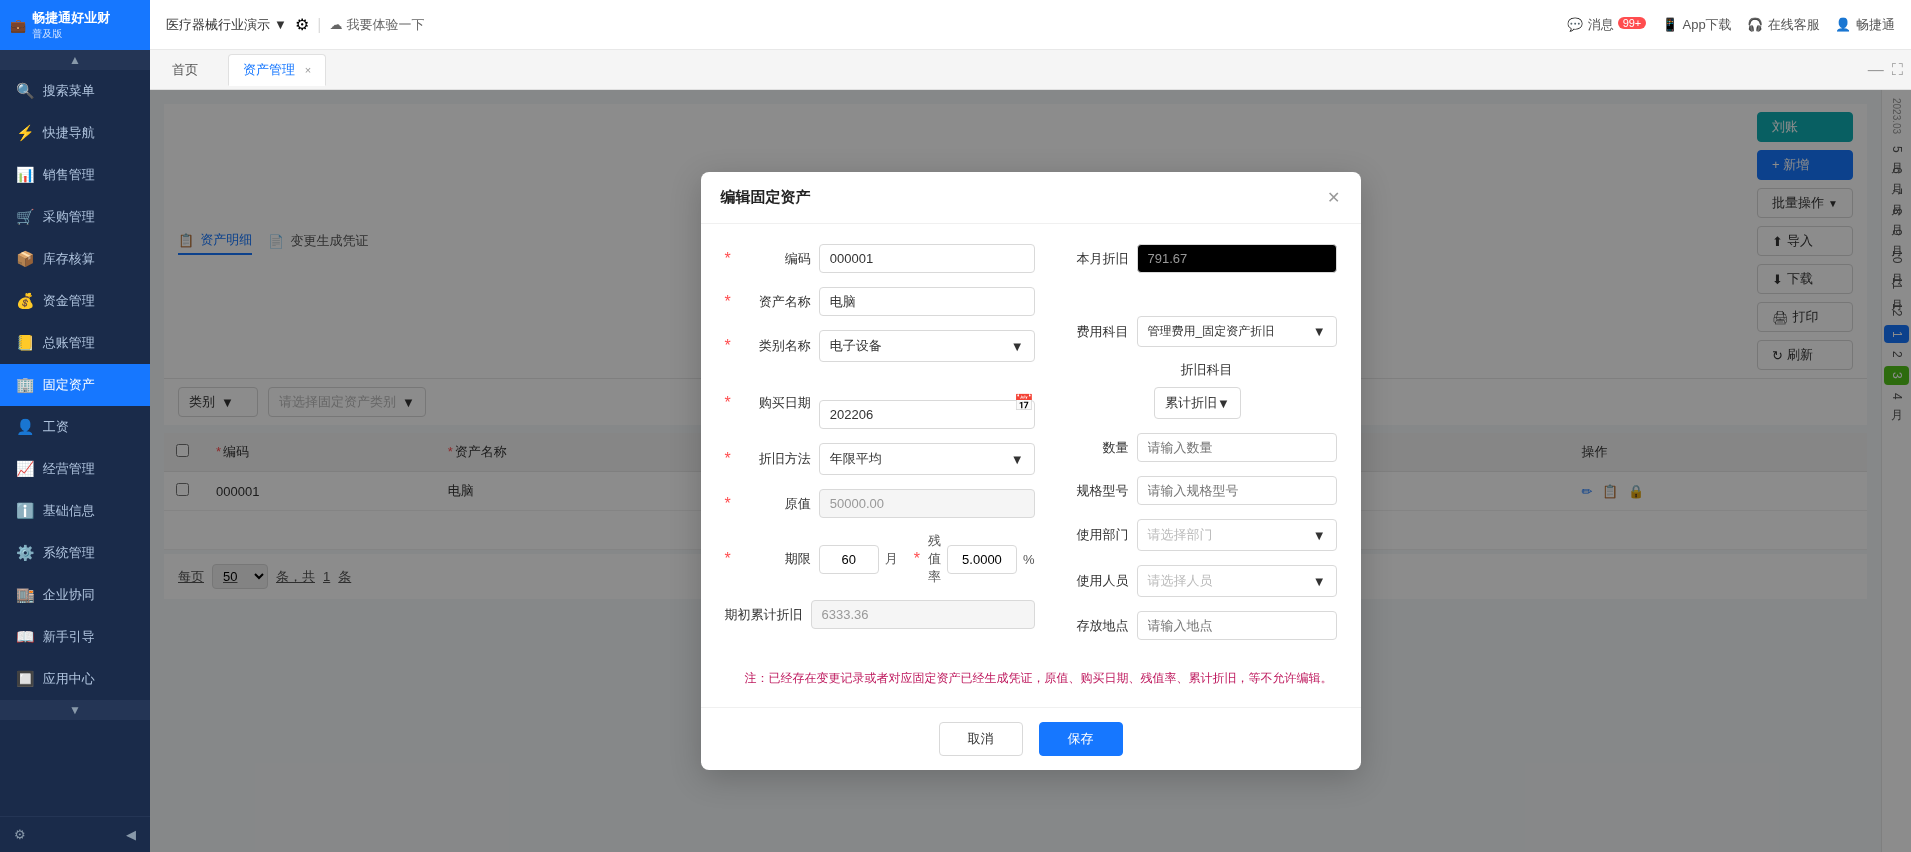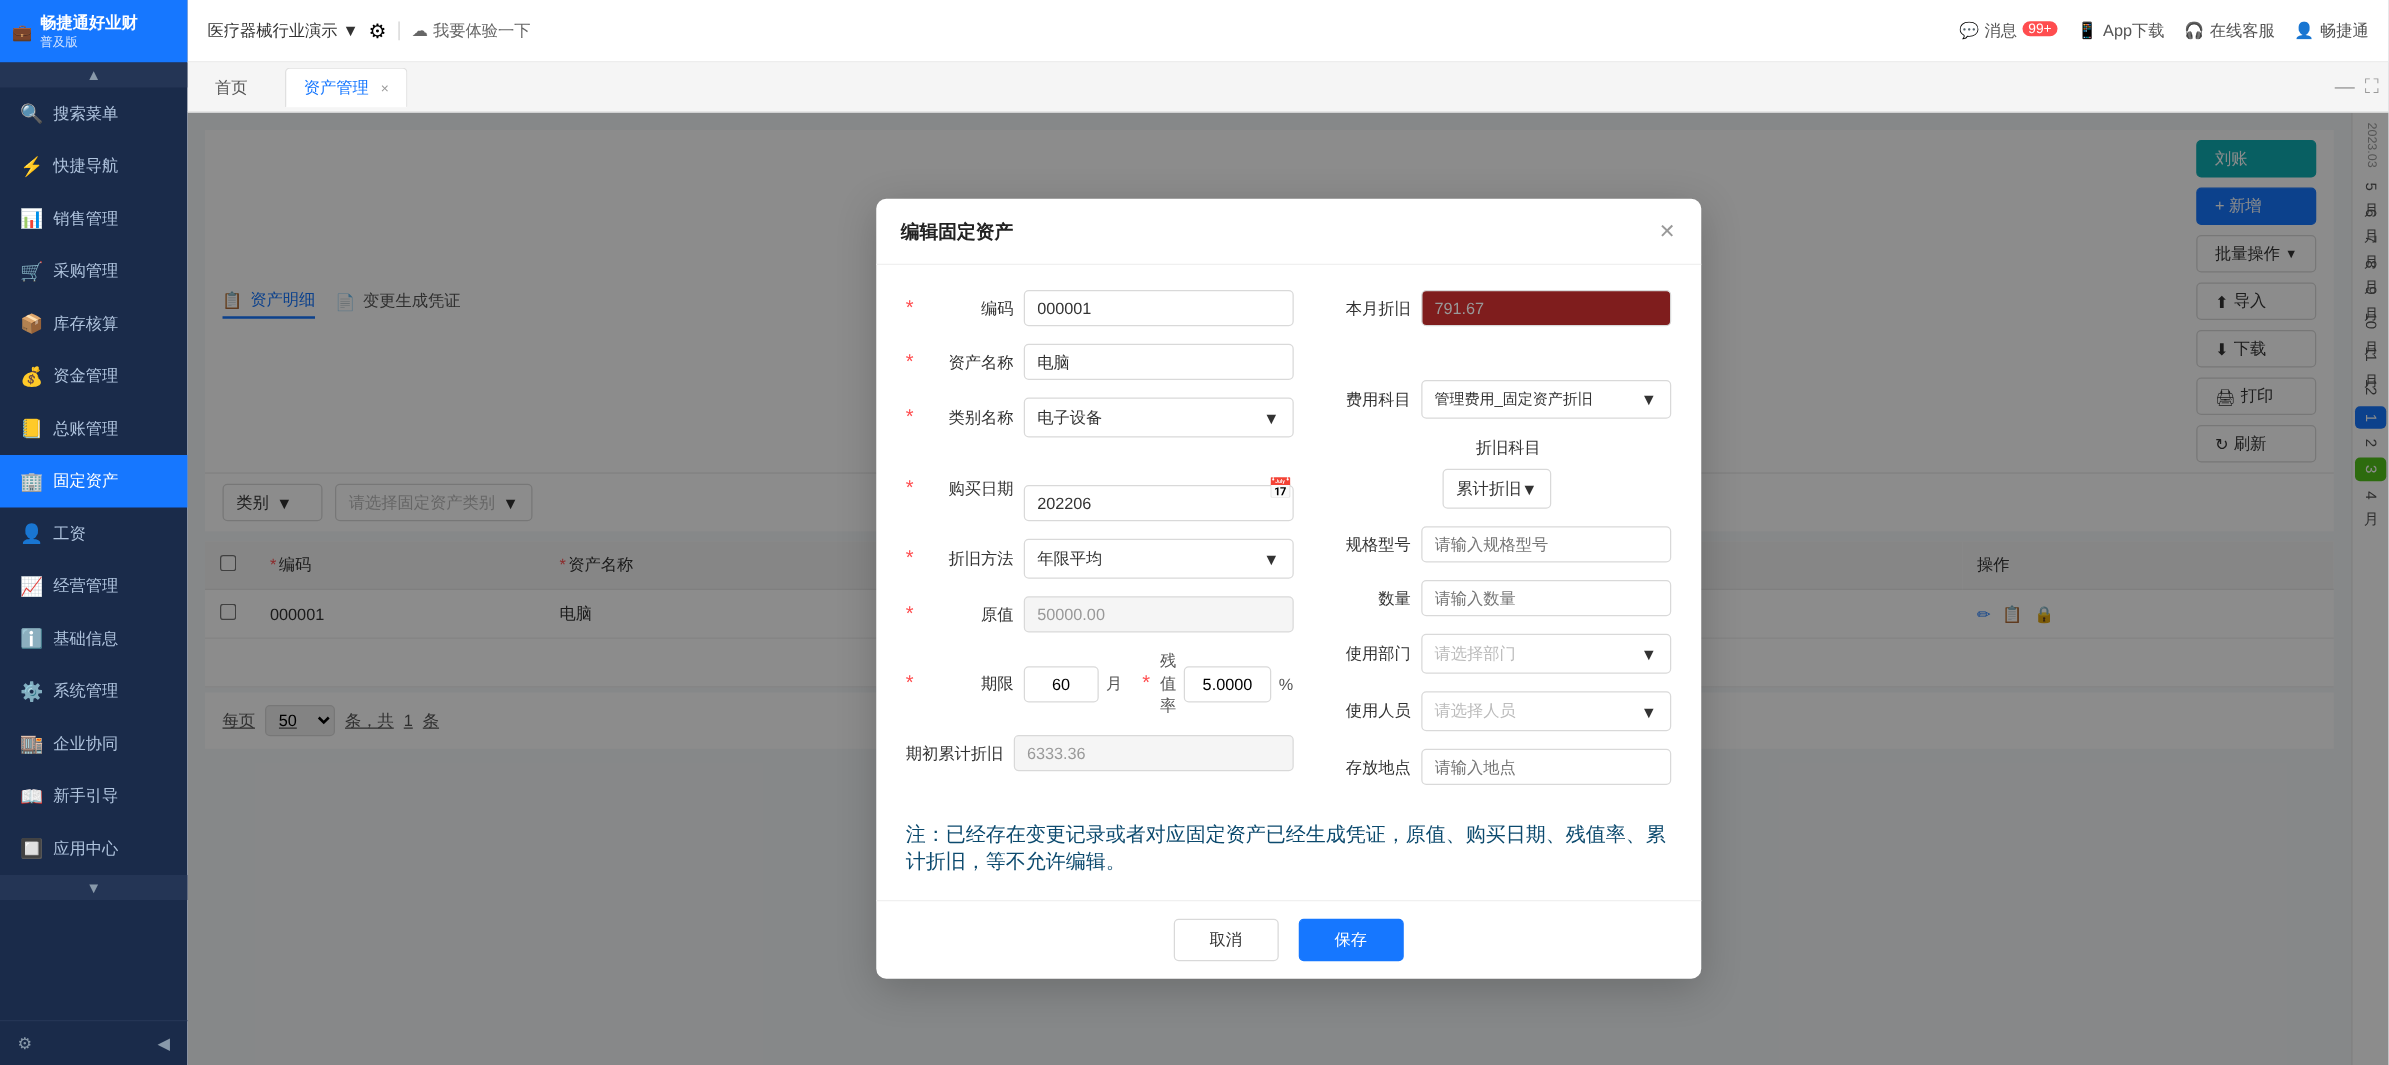--- a/index.html
+++ b/index.html
@@ -372,22 +372,23 @@
     .residual-input {
       width: 70px;
       border: 1px solid #d9d9d9;
       border-radius: 4px;
       padding: 6px 8px;
       font-size: 13px;
       text-align: center;
     }
     .modal-note {
       margin-top: 16px;
-      font-size: 16px;
-      color: #0c4a6e;
+      font-size: 12px;
+      color: #be185d;
+      margin-left: 20px;
     }
     .modal-footer {
       padding: 14px 20px;
       display: flex;
       justify-content: center;
       gap: 16px;
       border-top: 1px solid #f0f0f0;
     }
     .btn-cancel {
       padding: 7px 28px;
@@ -741,47 +742,47 @@
               <div class="form-row" style="margin-bottom:14px;">
                 <label class="form-label">期初累计折旧</label>
                 <input class="form-input readonly" type="text" style="background: rgb(245, 245, 245);" value="6333.36">
               </div>
             </div>
 
             <div>
 
               <div class="form-row" style="margin-bottom:14px;">
                 <label class="form-label">本月折旧</label>
-                <input class="form-input readonly" type="text" style="background: #7f1d1d;" value="791.67">
+                <input class="form-input readonly" type="text" style="background: #000000;" value="791.67">
               </div>
 
               <div class="form-row" style="margin-bottom:14px;margin-top:43px;">
                 <label class="form-label">费用科目</label>
                 <div class="form-select">
                   <span style="font-size:12px;">管理费用_固定资产折旧</span>
                   <span>▼</span>
                 </div>
               </div>
 
               <div class="form-row" style="margin-bottom:14px;flex-direction:column;">
                 <label class="form-label">折旧科目</label>
                 <div class="form-select">
                   <span>累计折旧</span>
                   <span>▼</span>
                 </div>
               </div>
 
               <div class="form-row" style="margin-bottom:14px;">
+                <label class="form-label">数量</label>
+                <input class="form-input" type="text" placeholder="请输入数量" style="">
+              </div>
+
+              <div class="form-row" style="margin-bottom:14px;">
                 <label class="form-label">规格型号</label>
                 <input class="form-input" type="text" placeholder="请输入规格型号" style="">
-              </div>
-
-              <div class="form-row" style="margin-bottom:14px;">
-                <label class="form-label">数量</label>
-                <input class="form-input" type="text" placeholder="请输入数量" style="">
               </div>
 
               <div class="form-row" style="margin-bottom:14px;">
                 <label class="form-label">使用部门</label>
                 <div class="form-select">
                   <span class="form-select-placeholder">请选择部门</span>
                   <span>▼</span>
                 </div>
               </div>
 

